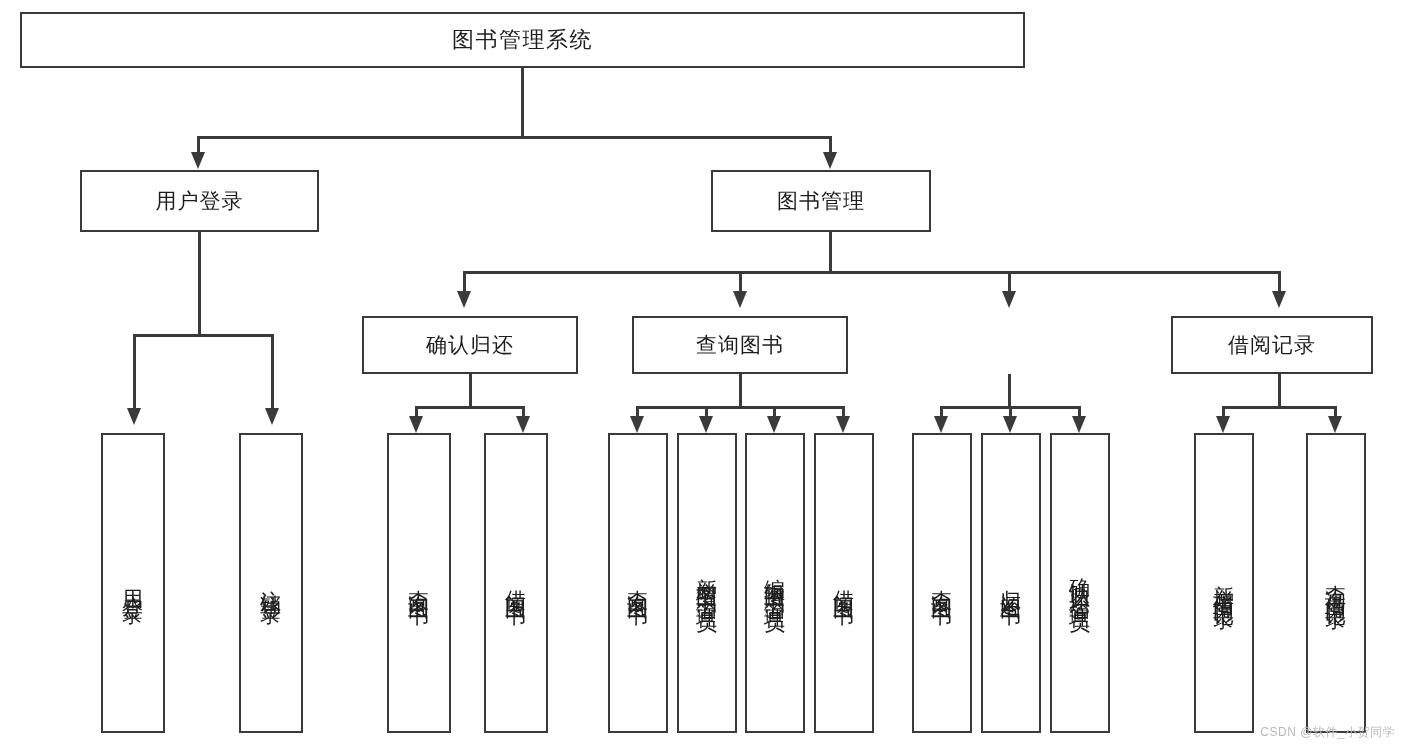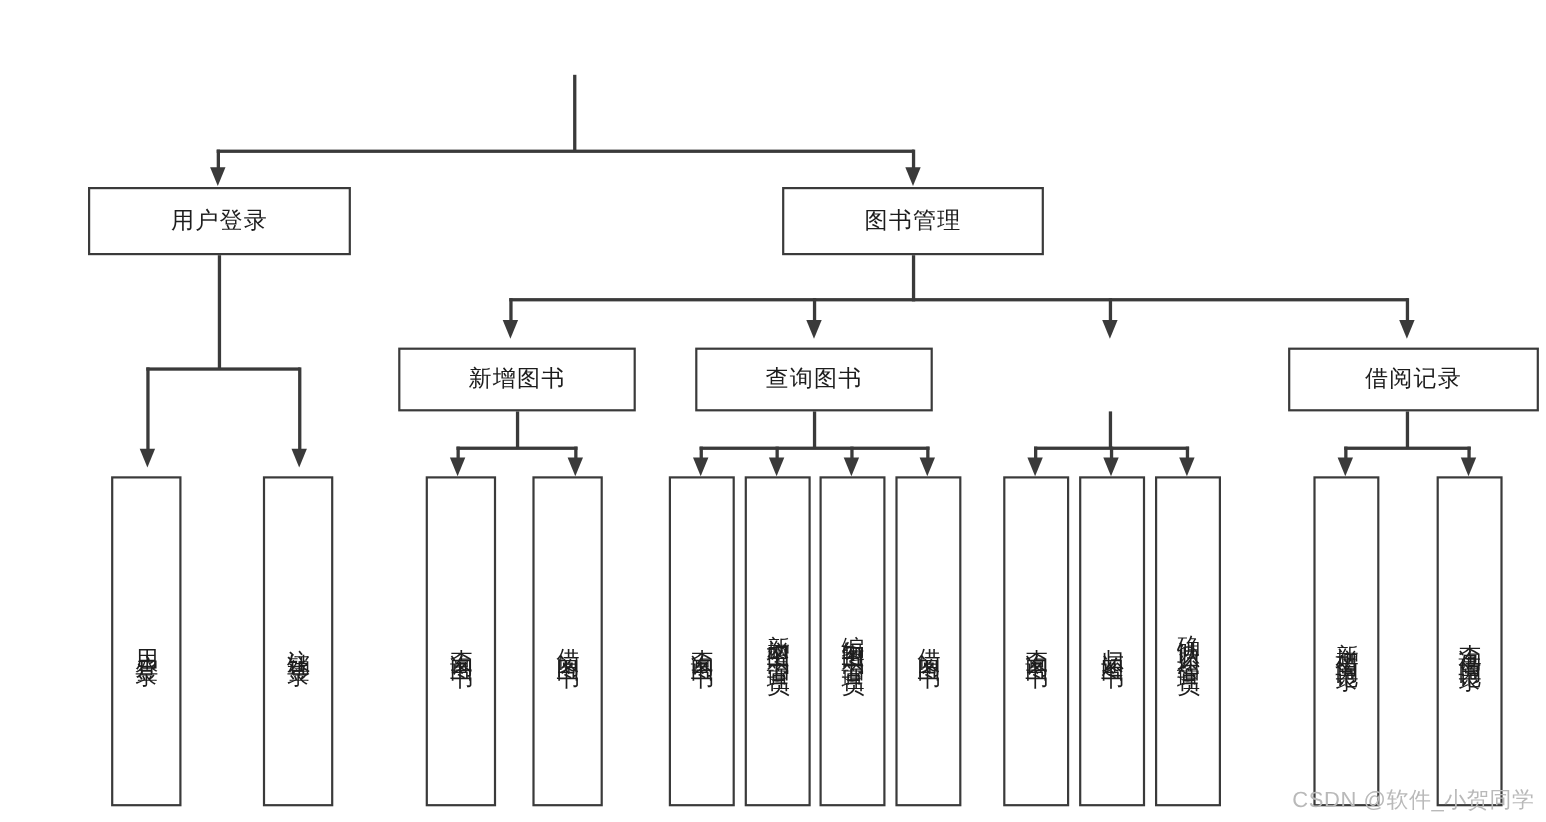--- a/index.html
+++ b/index.html
@@ -65,47 +65,50 @@
     height: 0;
     border-left: 7.5px solid transparent;
     border-right: 7.5px solid transparent;
     border-top: 17px solid #3a3a3a;
   }
   
   #watermark {
     position: absolute;
     right: 10px;
     bottom: 6px;
-    font-size: 20px;
+    font-size: 12px;
     color: #b9b9b9;
     letter-spacing: 0.5px;
     user-select: none;
     white-space: nowrap;
   }
 </style>
 </head>
 <body>
 
 <div id="canvas">
 
+  <div class="node root horiz" style="left:20px; top:12px; width:1005px; height:56px;">
+    <span class="label">图书管理系统</span>
+  </div>
 
   <div class="vline" style="left:521px; top:68px; width:2.5px; height:70px;"></div>
 
   <div class="hline" style="left:197px; top:136px; width:634px; height:2.5px;"></div>
 
   <div class="vline" style="left:197px; top:136px; height:18px;"></div>
   <div class="arrow" style="left:191px; top:152px;"></div>
 
   <div class="vline" style="left:829px; top:136px; height:18px;"></div>
   <div class="arrow" style="left:823px; top:152px;"></div>
 
   <div class="node horiz" style="left:80px; top:170px; width:239px; height:62px;">
     <span class="label">用户登录</span>
   </div>
-  <div class="node horiz" style="left:711px; top:170px; width:238px; height:62px;">
+  <div class="node horiz" style="left:711px; top:170px; width:220px; height:62px;">
     <span class="label">图书管理</span>
   </div>
 
   <div class="vline" style="left:198px; top:232px; height:104px;"></div>
   <div class="hline" style="left:133px; top:334px; width:140px; height:2.5px;"></div>
   <div class="vline" style="left:133px; top:334px; height:76px;"></div>
   <div class="arrow" style="left:127px; top:408px;"></div>
   <div class="vline" style="left:271px; top:334px; height:76px;"></div>
   <div class="arrow" style="left:265px; top:408px;"></div>
 
@@ -114,26 +117,26 @@
   <div class="vline" style="left:463px; top:271px; height:22px;"></div>
   <div class="arrow" style="left:457px; top:291px;"></div>
   <div class="vline" style="left:739px; top:271px; height:22px;"></div>
   <div class="arrow" style="left:733px; top:291px;"></div>
   <div class="vline" style="left:1008px; top:271px; height:22px;"></div>
   <div class="arrow" style="left:1002px; top:291px;"></div>
   <div class="vline" style="left:1278px; top:271px; height:22px;"></div>
   <div class="arrow" style="left:1272px; top:291px;"></div>
 
   <div class="node horiz" style="left:362px; top:316px; width:216px; height:58px;">
-    <span class="label">新增图书</span>
+    <span class="label">确认归还</span>
   </div>
   <div class="node horiz" style="left:632px; top:316px; width:216px; height:58px;">
     <span class="label">查询图书</span>
   </div>
-  <div class="node horiz" style="left:1171px; top:316px; width:228px; height:58px;">
+  <div class="node horiz" style="left:1171px; top:316px; width:202px; height:58px;">
     <span class="label">借阅记录</span>
   </div>
 
   <div class="vline" style="left:469px; top:374px; height:34px;"></div>
   <div class="hline" style="left:415px; top:406px; width:110px; height:2.5px;"></div>
   <div class="vline" style="left:415px; top:406px; height:12px;"></div>
   <div class="arrow" style="left:409px; top:416px;"></div>
   <div class="vline" style="left:522px; top:406px; height:12px;"></div>
   <div class="arrow" style="left:516px; top:416px;"></div>
 

